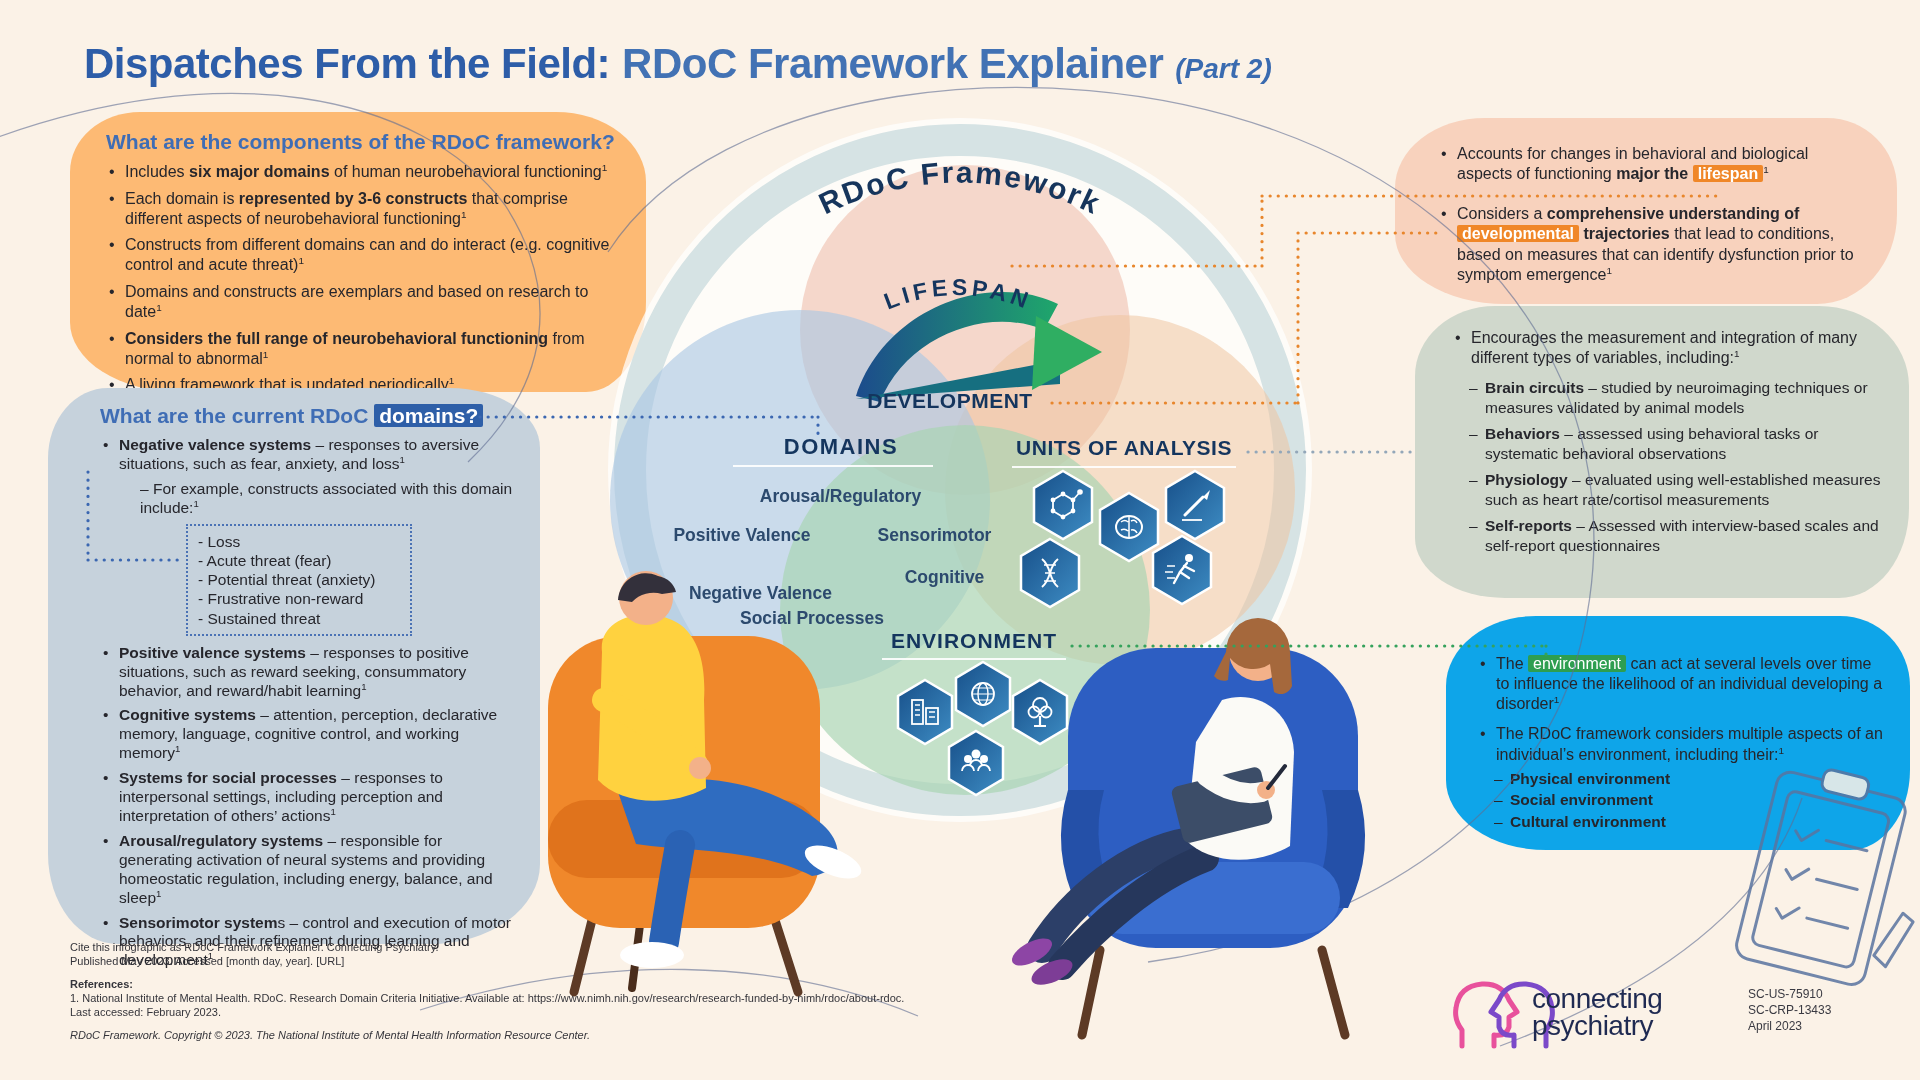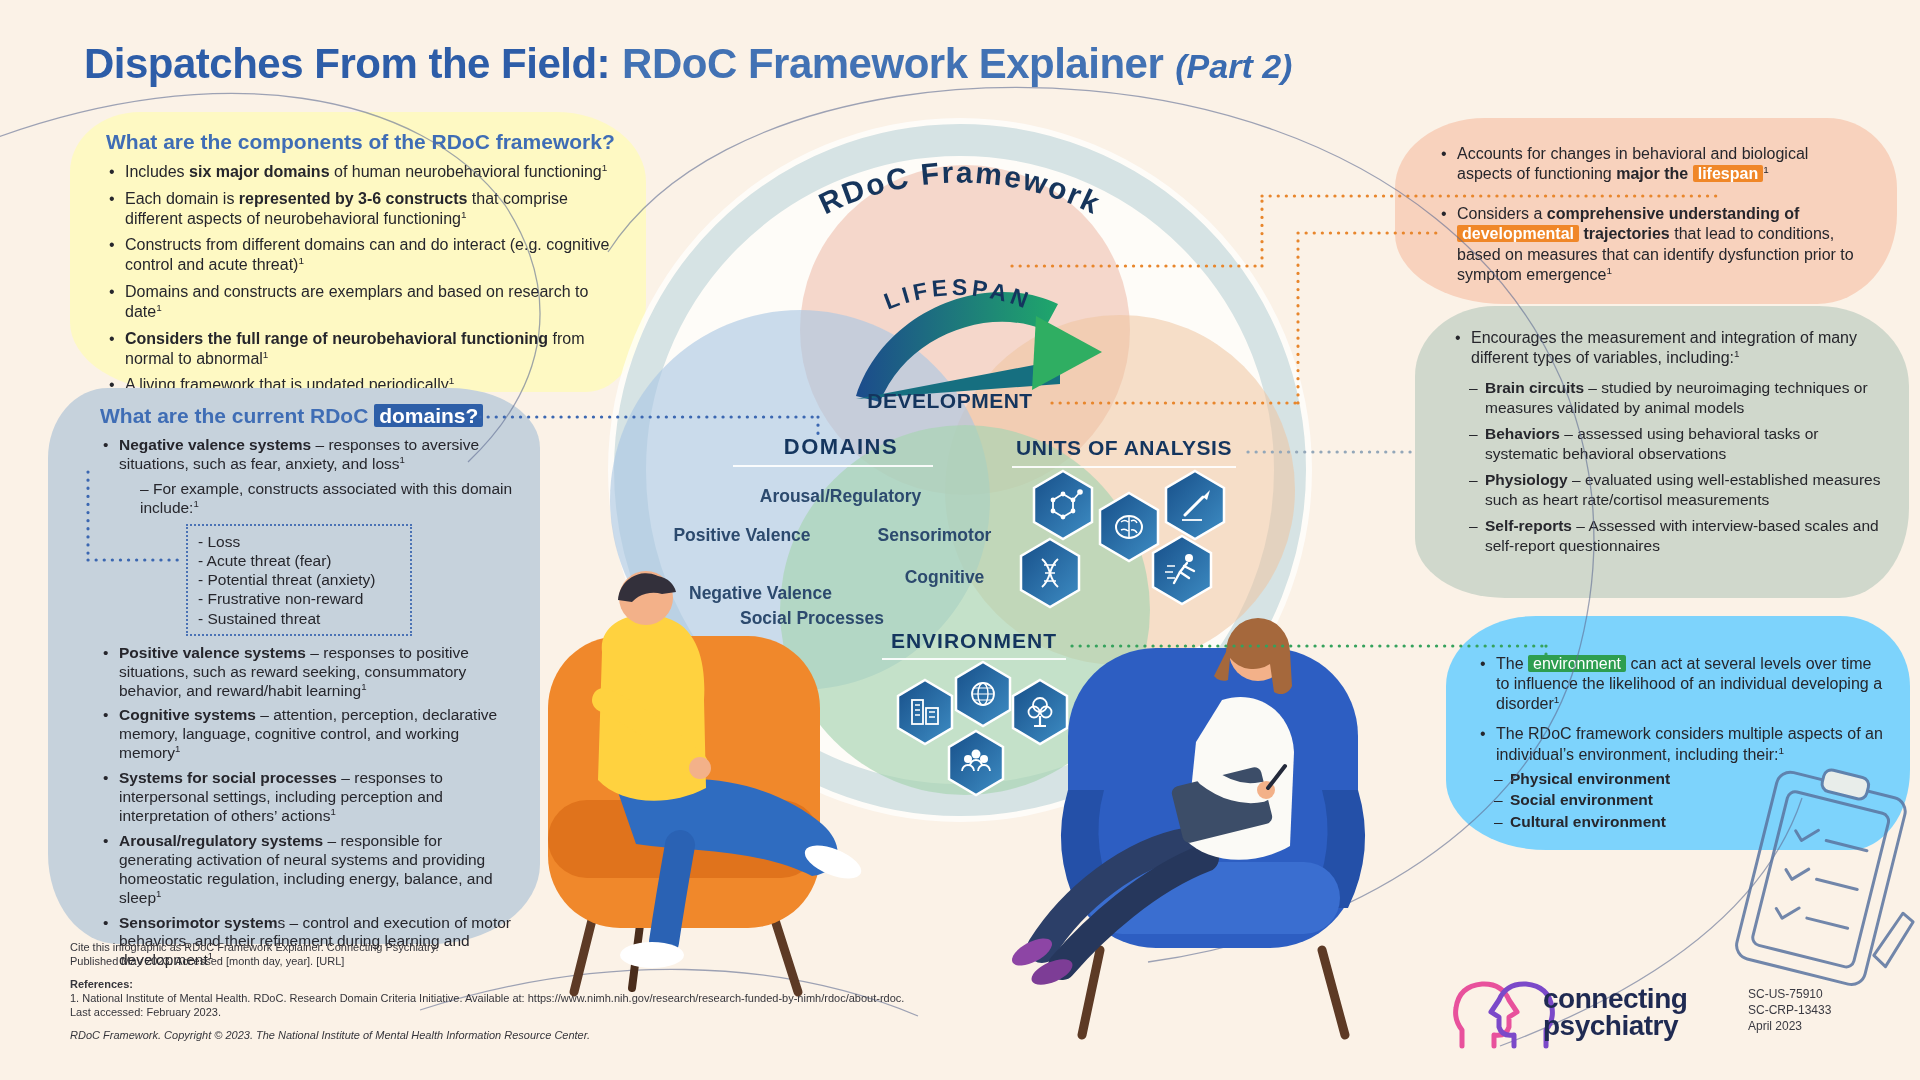--- a/index.html
+++ b/index.html
@@ -3,32 +3,32 @@
 <meta charset="utf-8">
 <style>
   html,body{margin:0;padding:0;background:#fbf2e7;}
   #canvas{position:relative;width:1920px;height:1080px;overflow:hidden;
           background:#fbf2e7;font-family:"Liberation Sans",sans-serif;color:#26262c;}
   .abs{position:absolute;}
   
   #title{left:84px;top:40px;display:flex;align-items:baseline;gap:12px;z-index:3;}
   #title .t-bold{font-size:42px;font-weight:800;color:#2d5da8;letter-spacing:-.5px;}
   #title .t-reg{font-size:42px;font-weight:600;color:#4272b4;letter-spacing:-.5px;}
-  #title .t-part{font-size:34px;font-style:italic;font-weight:700;color:#3a6bb0;}
+  #title .t-part{font-size:28px;font-style:italic;font-weight:700;color:#3a6bb0;}
   
   .box{position:absolute;z-index:1;}
-  #box-components{left:70px;top:112px;width:576px;height:280px;background:#fef9c3;
+  #box-components{left:70px;top:112px;width:576px;height:280px;background:#fdba74;
       border-radius:70px 90px 60px 110px/60px 70px 90px 70px;padding:18px 30px 0 36px;box-sizing:border-box;}
   #box-domains{left:48px;top:388px;width:492px;height:556px;background:#c6d2dc;
       border-radius:60px 90px 110px 70px/70px 60px 80px 90px;padding:16px 22px 0 52px;box-sizing:border-box;}
   #box-lifespan{left:1395px;top:118px;width:502px;height:186px;background:#f8d2bd;
       border-radius:90px 70px 80px 110px/70px 70px 90px 70px;padding:26px 34px 0 42px;box-sizing:border-box;}
   #box-units{left:1415px;top:306px;width:494px;height:292px;background:#d0d8cc;
       border-radius:80px 90px 70px 90px/70px 80px 90px 60px;padding:22px 26px 0 36px;box-sizing:border-box;}
-  #box-environment{left:1446px;top:616px;width:464px;height:234px;background:#7dd3fc;
+  #box-environment{left:1446px;top:616px;width:464px;height:234px;background:#0ea5e9;
       border-radius:90px 70px 60px 100px/70px 70px 80px 70px;padding:38px 26px 0 30px;box-sizing:border-box;}
   .box-heading{font-size:21px;font-weight:800;color:#3f6db5;margin:0 0 8px 0;}
   
   ul.blt{list-style:none;margin:0;padding:0;}
   ul.blt>li{position:relative;padding-left:19px;margin-bottom:6px;font-size:15.5px;line-height:1.22;}
   ul.blt>li::before{content:"\2022";position:absolute;left:3px;top:0;color:#26262c;}
   #box-components ul.blt>li{font-size:16px;line-height:1.24;margin-bottom:7px;}
   .b{font-weight:bold;}
   sup{font-size:.62em;line-height:0;}
   .hl{color:#fff;padding:0 5px;border-radius:2px;}
@@ -63,21 +63,21 @@
   #di-1{left:652px;top:525px;width:180px;}
   #di-2{left:862px;top:525px;width:145px;}
   #di-3{left:668px;top:567px;width:185px;margin-top:16px;}
   #di-4{left:882px;top:567px;width:125px;}
   #di-5{left:722px;top:608px;width:180px;}
   
   #footer{left:70px;top:940px;width:960px;z-index:3;font-size:11px;line-height:1.3;color:#35353b;}
   #footer .fgap{height:8px;}
   #footer .fbold{font-weight:bold;}
   #footer .fital{font-style:italic;margin-top:9px;}
-  #logo-text{left:1532px;top:986px;z-index:3;font-size:28px;font-weight:700;color:#1f2a52;line-height:.95;letter-spacing:-.5px;margin-left:11px;}
+  #logo-text{left:1532px;top:986px;z-index:3;font-size:28px;font-weight:400;color:#1f2a52;line-height:.95;letter-spacing:-.5px;}
   #codes{left:1748px;top:986px;z-index:3;font-size:12px;line-height:1.35;color:#3a3a42;}
   svg{display:block;}
   #scene,#connectors{position:absolute;left:0;top:0;z-index:2;pointer-events:none;}
   #connectors{z-index:4;}
 </style>
 </head>
 <body>
 
 <div id="canvas">
 

